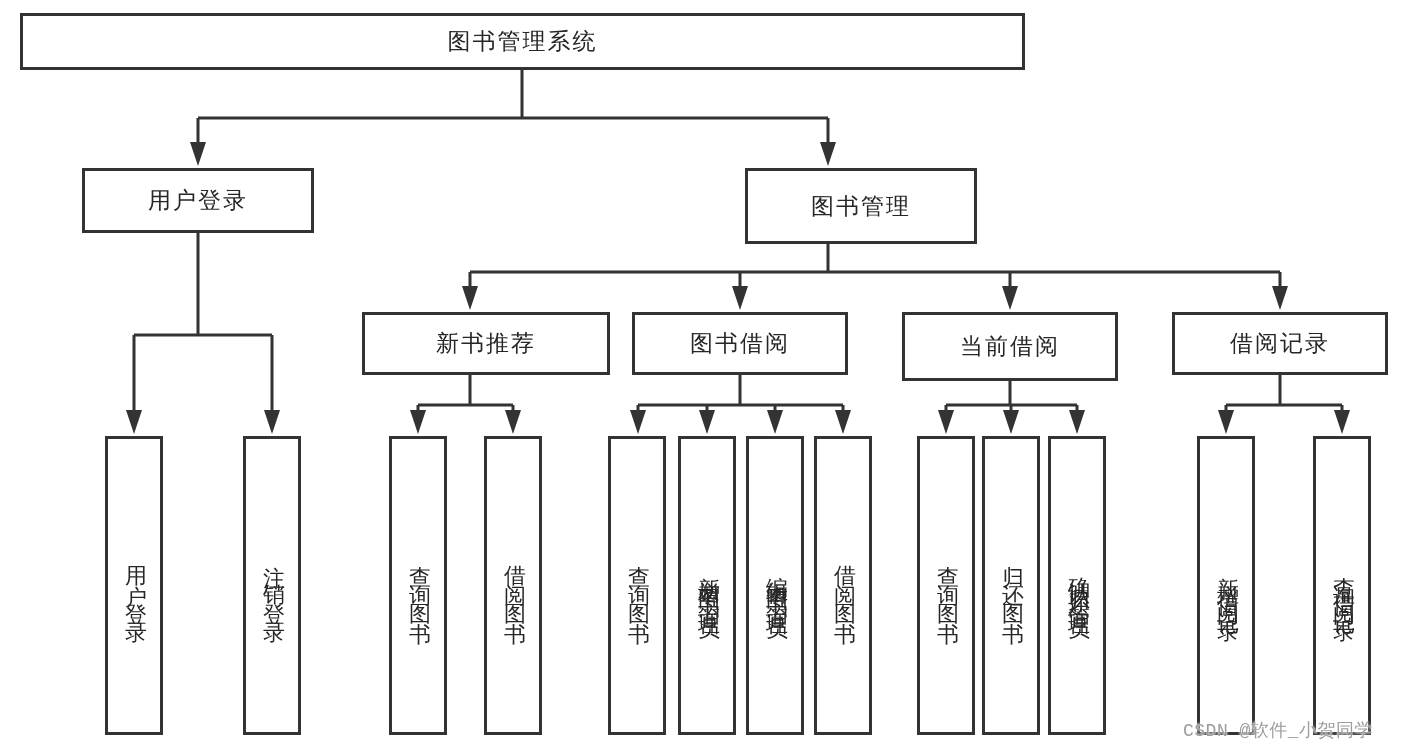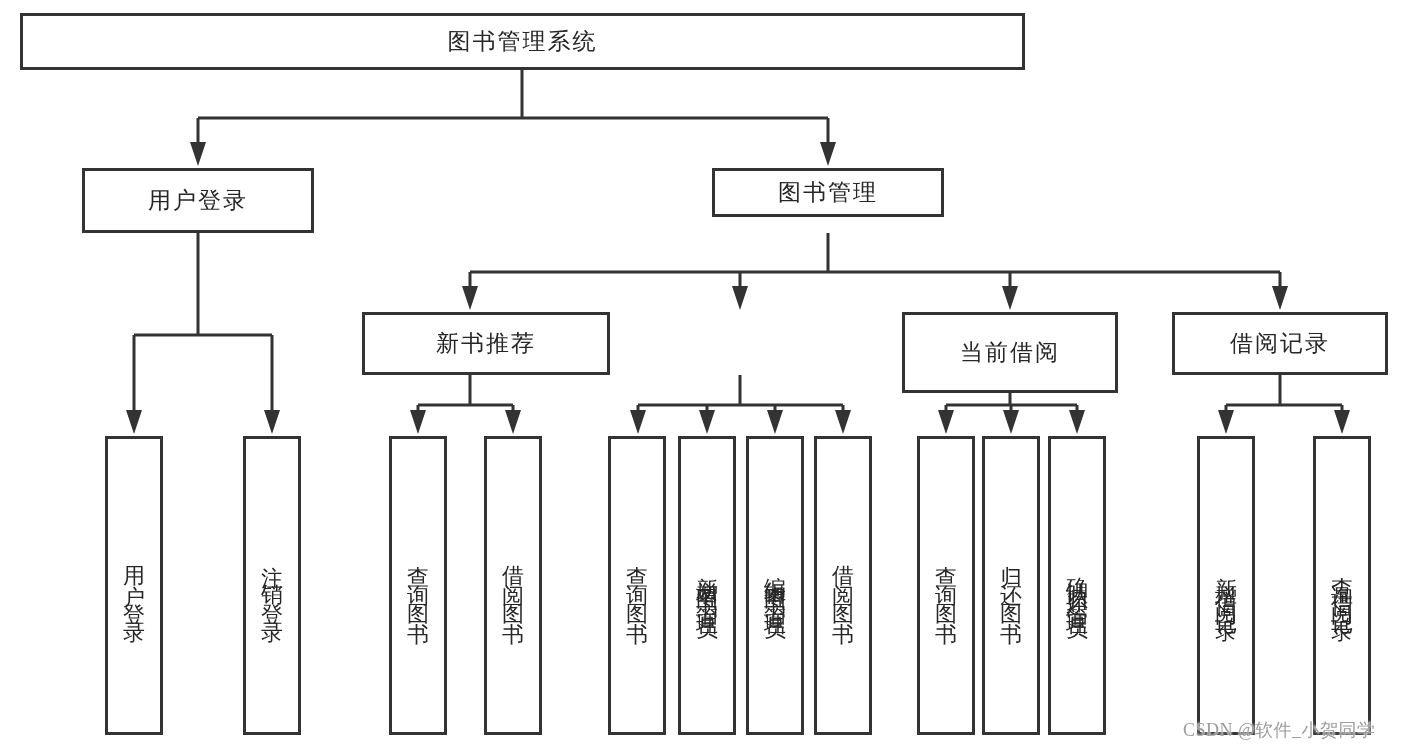--- a/index.html
+++ b/index.html
@@ -7,21 +7,21 @@
     --text:#262626;
     --bg:#ffffff;
     --wm:#9c9c9c;
   }
   html,body{margin:0;padding:0;background:#fff;}
   #canvas{
     position:relative;
     width:1405px;height:747px;
     background:var(--bg);
     overflow:hidden;
-    font-family:Liberation Serif, serif;
+    font-family:Liberation Mono, monospace;
   }
   #wires{position:absolute;left:0;top:0;width:1405px;height:747px;}
   #wires path{stroke:var(--line);stroke-width:3;fill:none;}
   #wires polygon{fill:var(--line);stroke:none;}
   .node{
     position:absolute;
     box-sizing:border-box;
     border:3px solid var(--line);
     background:#fff;
     display:flex;align-items:center;justify-content:center;
@@ -87,28 +87,31 @@
     <polygon points="1334,410 1350,410 1342,434"></polygon>
   </svg>
 
   <div class="node box-h" style="left:20px;top:13px;width:1005px;height:57px">
     <span class="label">图书管理系统</span>
   </div>
 
   <div class="node box-h" style="left:82px;top:168px;width:232px;height:65px">
     <span class="label">用户登录</span>
   </div>
-  <div class="node box-h" style="left:712px;top:168px;width:232px;height:49px">
+  <div class="node box-h" style="left:745px;top:168px;width:232px;height:76px">
     <span class="label">图书管理</span>
   </div>
 
   <div class="node box-h" style="left:362px;top:312px;width:248px;height:63px">
     <span class="label">新书推荐</span>
   </div>
-  <div class="node box-h" style="left:902px;top:312px;width:216px;height:81px">
+  <div class="node box-h" style="left:632px;top:312px;width:216px;height:63px">
+    <span class="label">图书借阅</span>
+  </div>
+  <div class="node box-h" style="left:902px;top:312px;width:216px;height:69px">
     <span class="label">当前借阅</span>
   </div>
   <div class="node box-h" style="left:1172px;top:312px;width:216px;height:63px">
     <span class="label">借阅记录</span>
   </div>
 
   <div class="node box-v" style="left:105px;top:436px">
     <span class="vlabel ls-4">用户登录</span>
   </div>
   <div class="node box-v" style="left:243px;top:436px">

